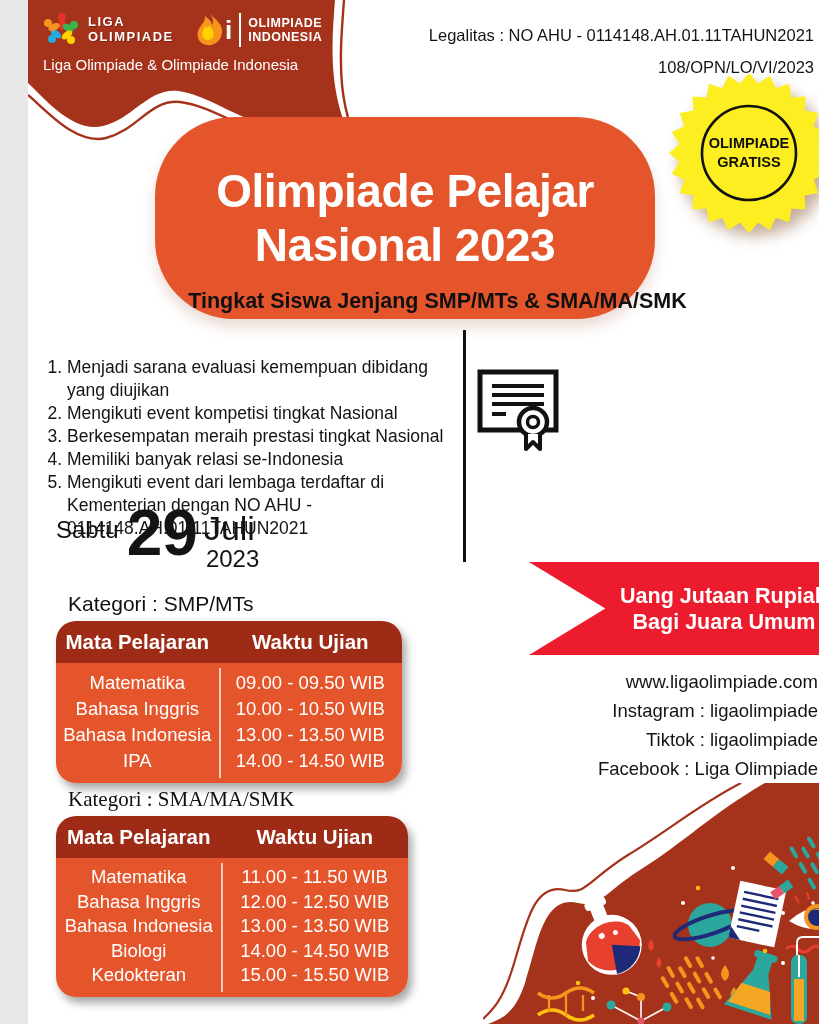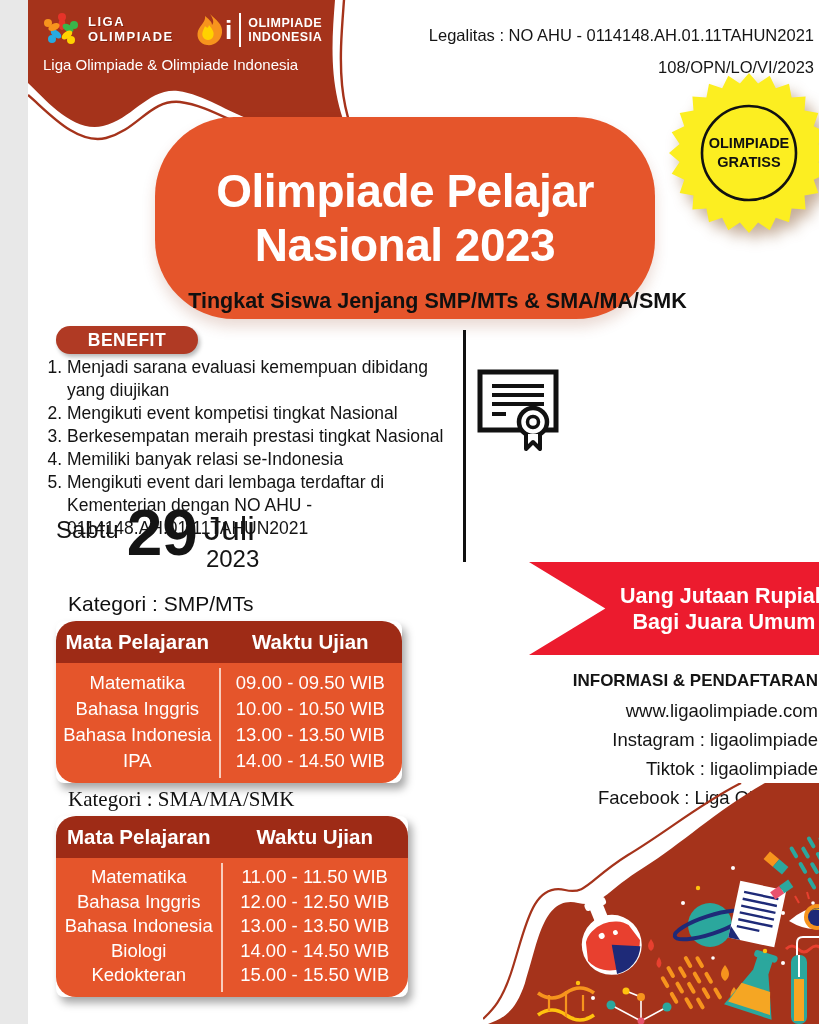--- a/index.html
+++ b/index.html
@@ -59,21 +59,21 @@
   .d-name{font-size:24px;margin-top:16px;}
   .d-num{font-size:64px;font-weight:bold;line-height:58px;margin:4px 6px 0 8px;}
   .d-my{display:flex;flex-direction:column;margin-top:12px;}
   .d-month{font-size:34px;line-height:32px;}
   .d-year{font-size:24px;line-height:26px;margin-top:2px;margin-left:2px;}
 
   
   .kategori{font-size:21px;color:#101010;}
   .kat1{left:40px;top:592px;}
   .kat2{left:40px;top:787px;font-family:Liberation Serif, serif;}
-  .stable{border-radius:8px;box-shadow:4px 6px 8px rgba(0,0,0,.35);}
+  .stable{border-radius:20px;box-shadow:4px 6px 8px rgba(0,0,0,.35);}
   .t1{left:28px;top:621px;width:346px;}
   .t2{left:28px;top:816px;width:352px;}
   .thead{display:flex;height:42px;align-items:center;background:#9E2B16;border-radius:20px 20px 0 0;}
   .th{color:#fff;font-weight:bold;font-size:20.5px;text-align:center;}
   .col-s{width:47%;}
   .col-t{width:53%;}
   .tbody{position:relative;background:#E5552B;border-radius:0 0 20px 20px;padding:7px 0 9px 0;}
   .tbody::after{content:'';position:absolute;left:47%;top:5px;bottom:5px;width:2px;background:rgba(255,246,238,.75);}
   .trow{display:flex;}
   .t1 .trow{height:26px;}
@@ -164,21 +164,20 @@
       <circle cx="83" cy="83" r="47" fill="none" stroke="#111" stroke-width="2.6"></circle>
     </svg>
     <div class="btxt">
       <div>OLIMPIADE</div>
       <div>GRATISS</div>
     </div>
   </div>
 
   <div class="abs subtitle">Tingkat Siswa Jenjang SMP/MTs &amp; SMA/MA/SMK</div>
 
-  <div class="abs benefit-pill">BENEFIT</div>
   <div class="abs benefit-list">
     <ol>
       <li>Menjadi sarana evaluasi kemempuan dibidang yang diujikan</li>
       <li>Mengikuti event kompetisi tingkat Nasional</li>
       <li>Berkesempatan meraih prestasi tingkat Nasional</li>
       <li>Memiliki banyak relasi se-Indonesia</li>
       <li>Mengikuti event dari lembaga terdaftar di Kementerian dengan NO AHU - 0114148.AH.01.11TAHUN2021</li>
     </ol>
   </div>
 
@@ -232,21 +231,20 @@
   </div>
 
   <div class="abs ribbon">
     <div class="rtxt">
       <div>Uang Jutaan Rupiah</div>
       <div>Bagi Juara Umum</div>
     </div>
   </div>
 
   <div class="abs info">
-    <div class="ih">INFORMASI &amp; PENDAFTARAN</div>
     <div class="il">www.ligaolimpiade.com</div>
     <div class="il">Instagram : ligaolimpiade</div>
     <div class="il">Tiktok : ligaolimpiade</div>
     <div class="il">Facebook : Liga Olimpiade</div>
   </div>
 
   <div class="abs kategori kat2">Kategori : SMA/MA/SMK</div>
   <div class="abs stable t2">
     <div class="thead">
       <span class="th col-s">Mata Pelajaran</span>

